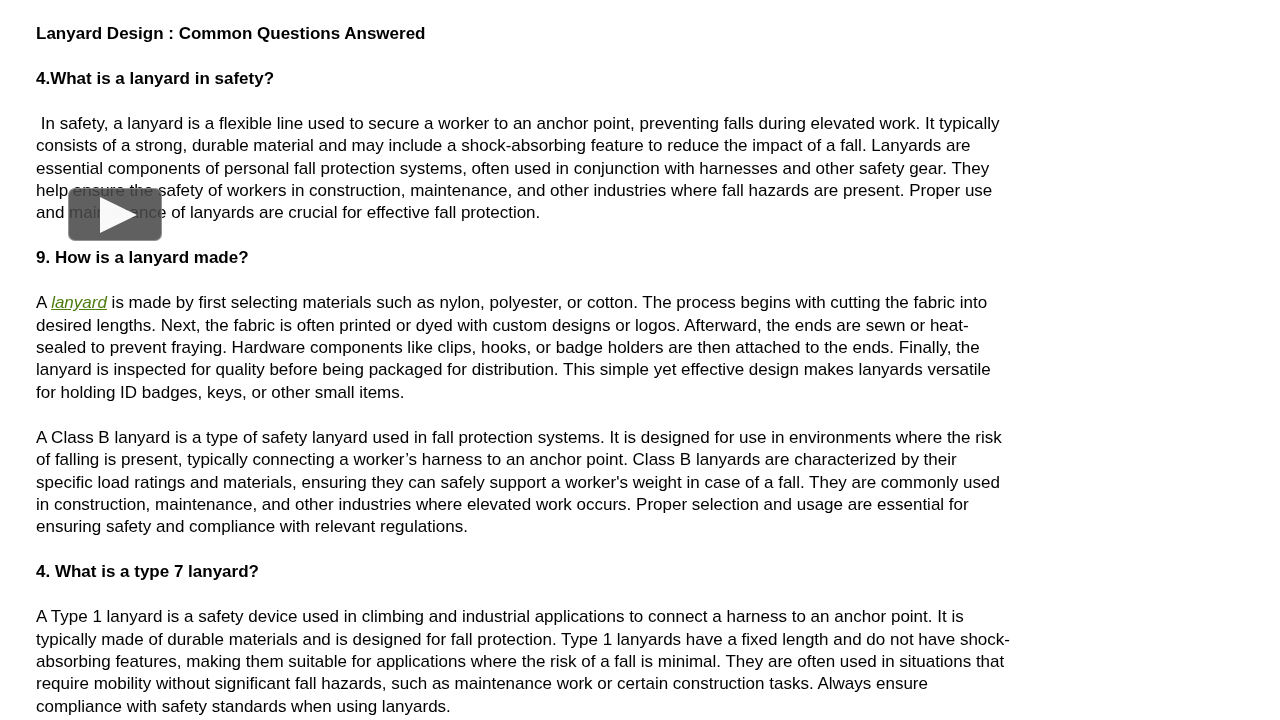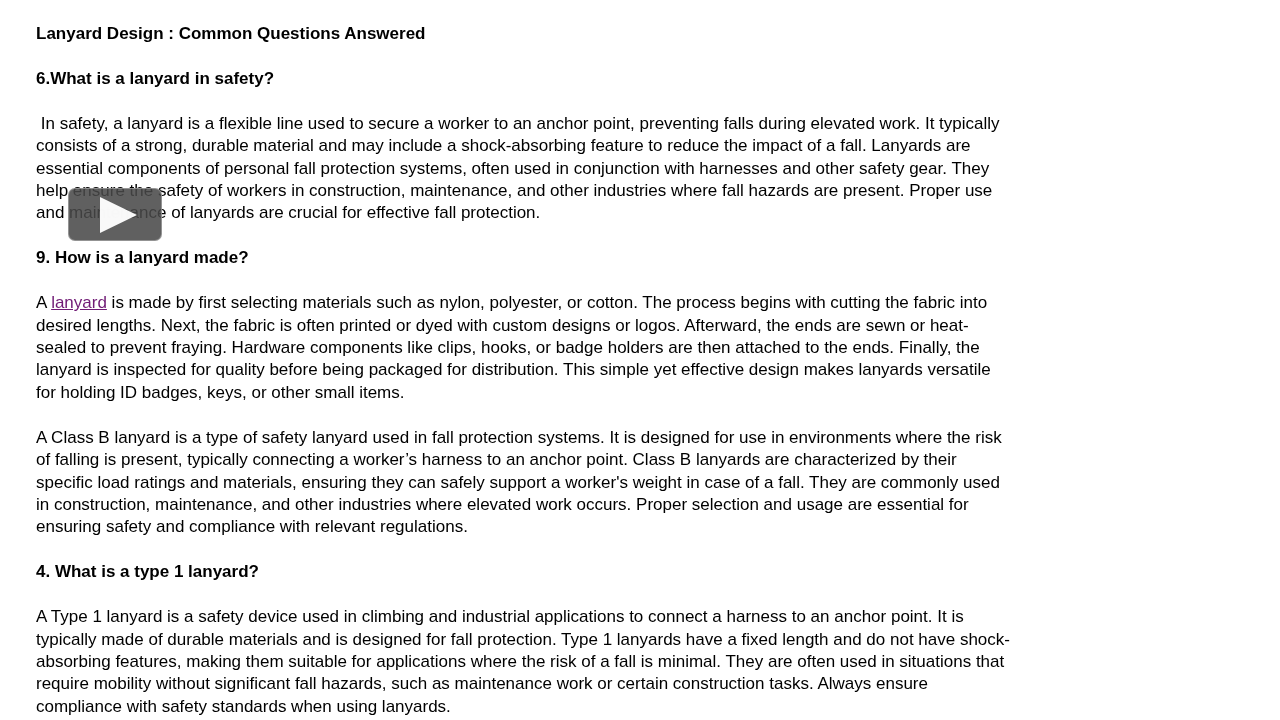--- a/index.html
+++ b/index.html
@@ -27,23 +27,24 @@
     line-height: 22.4px;
     font-weight: bold;
     margin: 0 0 22.5px 0;
     white-space: pre-wrap;
   }
   .doc p {
     margin: 0 0 22.5px 0;
     white-space: pre-wrap;
   }
   .doc a.inline-link {
-    color: #701a75;
+    color: #4d7c0f;
     text-decoration: underline;
     cursor: pointer;
+    font-style: italic;
   }
   
   .video-overlay {
     position: absolute;
     left: 68px;
     top: 188px;
     width: 94px;
     height: 53px;
     background: rgba(72, 72, 72, 0.87);
     border: 1px solid rgba(190, 190, 190, 0.55);
@@ -61,28 +62,28 @@
     border-left: 37px solid rgba(255, 255, 255, 0.96);
   }
 </style>
 </head>
 <body>
 
 <main class="doc">
 
   <h1>Lanyard Design : Common Questions Answered</h1>
 
-  <h2>6.What is a lanyard in safety?</h2>
+  <h2>4.What is a lanyard in safety?</h2>
   <p> In safety, a lanyard is a flexible line used to secure a worker to an anchor point, preventing falls during elevated work. It typically consists of a strong, durable material and may include a shock-absorbing feature to reduce the impact of a fall. Lanyards are essential components of personal fall protection systems, often used in conjunction with harnesses and other safety gear. They help ensure the safety of workers in construction, maintenance, and other industries where fall hazards are present. Proper use and maintenance of lanyards are crucial for effective fall protection.</p>
 
   <h2>9. How is a lanyard made?</h2>
   <p><span>A </span><a class="inline-link">lanyard</a><span> is made by first selecting materials such as nylon, polyester, or cotton. The process begins with cutting the fabric into desired lengths. Next, the fabric is often printed or dyed with custom designs or logos. Afterward, the ends are sewn or heat-sealed to prevent fraying. Hardware components like clips, hooks, or badge holders are then attached to the ends. Finally, the lanyard is inspected for quality before being packaged for distribution. This simple yet effective design makes lanyards versatile for holding ID badges, keys, or other small items.</span></p>
 
   <p>A Class B lanyard is a type of safety lanyard used in fall protection systems. It is designed for use in environments where the risk of falling is present, typically connecting a worker’s harness to an anchor point. Class B lanyards are characterized by their specific load ratings and materials, ensuring they can safely support a worker's weight in case of a fall. They are commonly used in construction, maintenance, and other industries where elevated work occurs. Proper selection and usage are essential for ensuring safety and compliance with relevant regulations.</p>
 
-  <h2>4. What is a type 1 lanyard?</h2>
+  <h2>4. What is a type 7 lanyard?</h2>
   <p>A Type 1 lanyard is a safety device used in climbing and industrial applications to connect a harness to an anchor point. It is typically made of durable materials and is designed for fall protection. Type 1 lanyards have a fixed length and do not have shock-absorbing features, making them suitable for applications where the risk of a fall is minimal. They are often used in situations that require mobility without significant fall hazards, such as maintenance work or certain construction tasks. Always ensure compliance with safety standards when using lanyards.</p>
 
   <div class="video-overlay">
     <div class="play-triangle"></div>
   </div>
 
 </main>
 
 </body></html>

